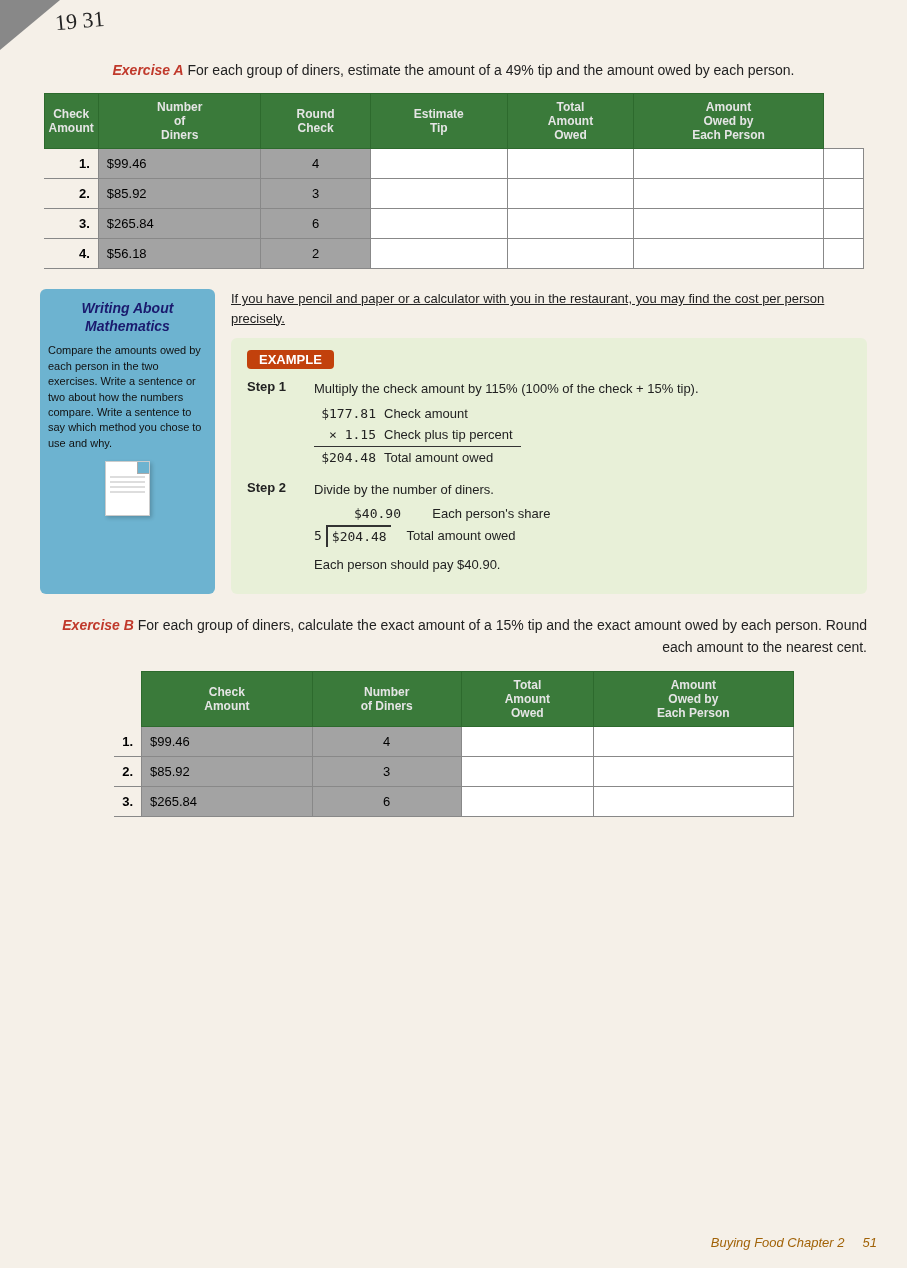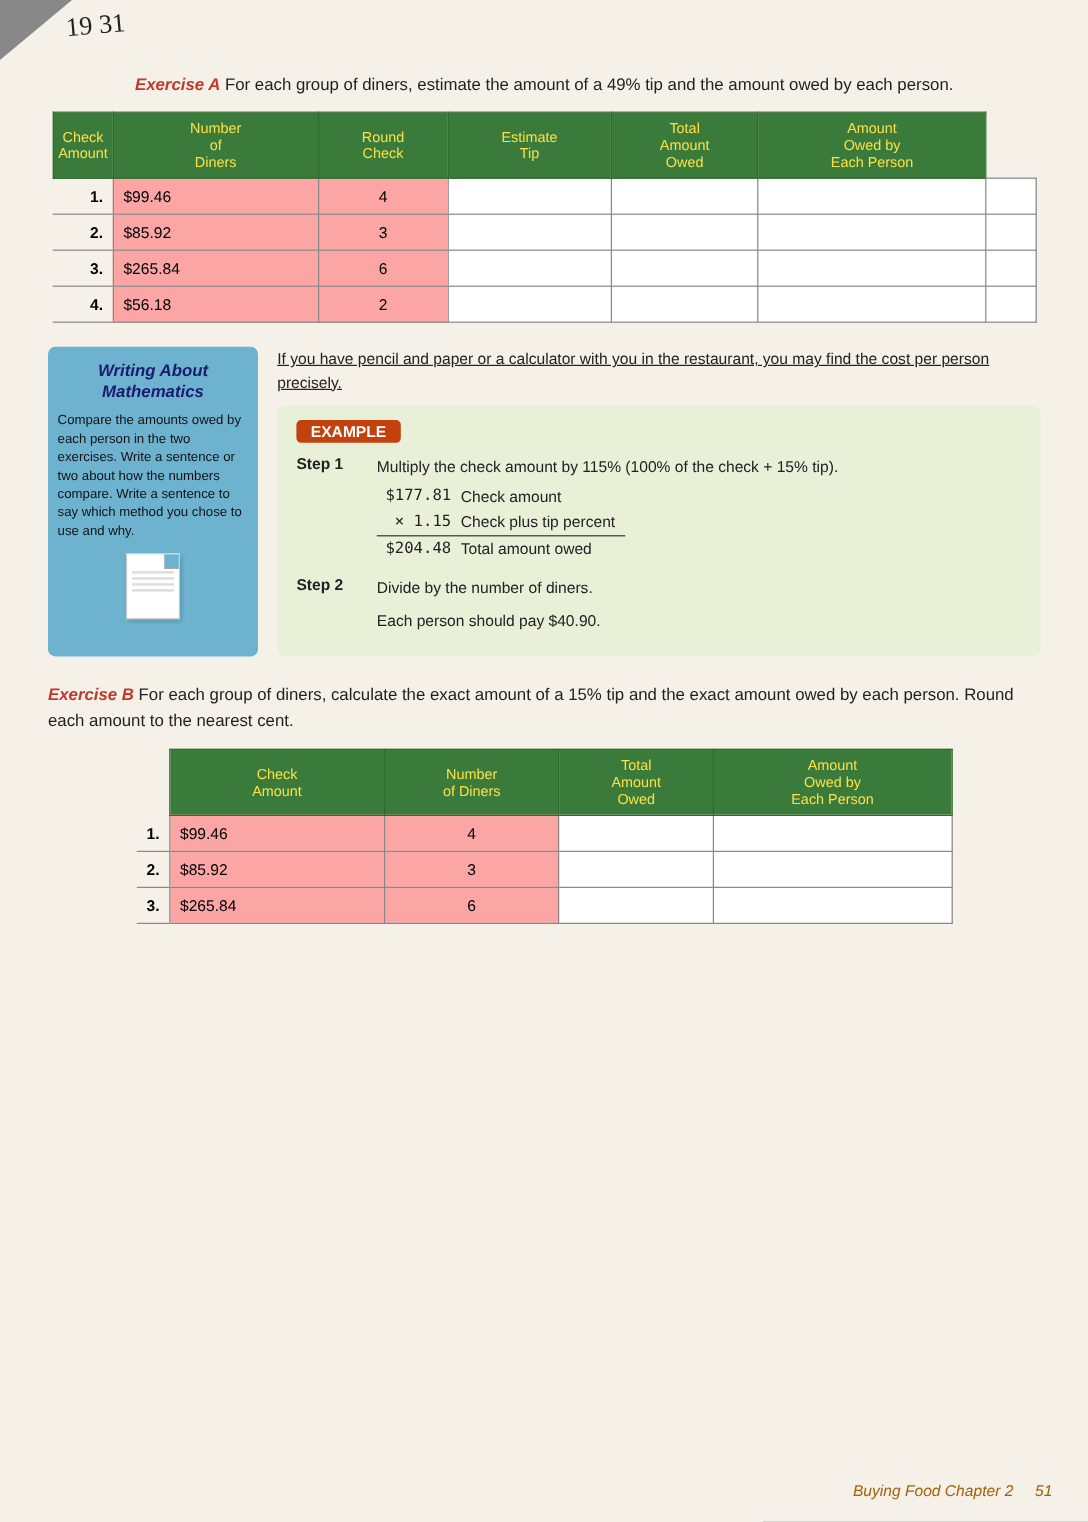--- a/index.html
+++ b/index.html
@@ -64,32 +64,32 @@
       width: 820px;
     }
 
     table {
       border-collapse: collapse;
       width: 100%;
     }
 
     .green-header th {
       background-color: #3a7a3a;
-      color: #fde047;
+      color: #e5e5e5;
       font-size: 12px;
-      font-weight: normal;
+      font-weight: bold;
       padding: 6px 4px;
       border: 1px solid #2d6a2d;
     }
 
     table tbody tr td {
       border: 1px solid #888;
       padding: 5px 8px;
       font-size: 13px;
-      background: #fca5a5;
+      background: #a3a3a3;
       height: 30px;
     }
 
     table tbody tr td.check-amt {
       text-align: left;
       min-width: 70px;
     }
 
     table tbody tr td.center-td {
       text-align: center;
@@ -206,20 +206,21 @@
     
     .exercise-b-section {
       margin-top: 20px;
     }
 
     .exercise-b-header {
       font-size: 14px;
       line-height: 1.6;
       color: #222;
       margin-bottom: 12px;
+      text-align: right;
     }
 
     .exercise-b-header .ex-label {
       color: #c0392b;
       font-style: italic;
       font-weight: bold;
     }
 
     .table-b-wrap {
       margin: 0 auto;
@@ -355,20 +356,33 @@
               </tbody>
             </table>
           </div>
         </div>
 
         
         <div class="step-row">
           <div class="step-label">Step 2</div>
           <div class="step-content">
             <div>Divide by the number of diners.</div>
+            <div style="margin-top:4px; font-family: monospace; font-size:13px;">
+              <div style="margin-left:40px;">
+                <span>$40.90</span>
+                &nbsp;&nbsp;
+                <span style="font-family:Arial;">Each person's share</span>
+              </div>
+              <div style="display:flex; align-items:center; gap:4px; margin-top:2px;">
+                <span>5</span>
+                <span style="display:inline-block; border-top:2px solid #333; border-left:2px solid #333; padding:0 4px 0 4px; font-family:monospace;">$204.48</span>
+                &nbsp;
+                <span style="font-family:Arial;">Total amount owed</span>
+              </div>
+            </div>
             <div class="conclusion" style="margin-top:8px; font-family:Arial;">Each person should pay $40.90.</div>
           </div>
         </div>
 
       </div>
     </div>
   </div>
 
   <div class="exercise-b-section">
     <div class="exercise-b-header">

